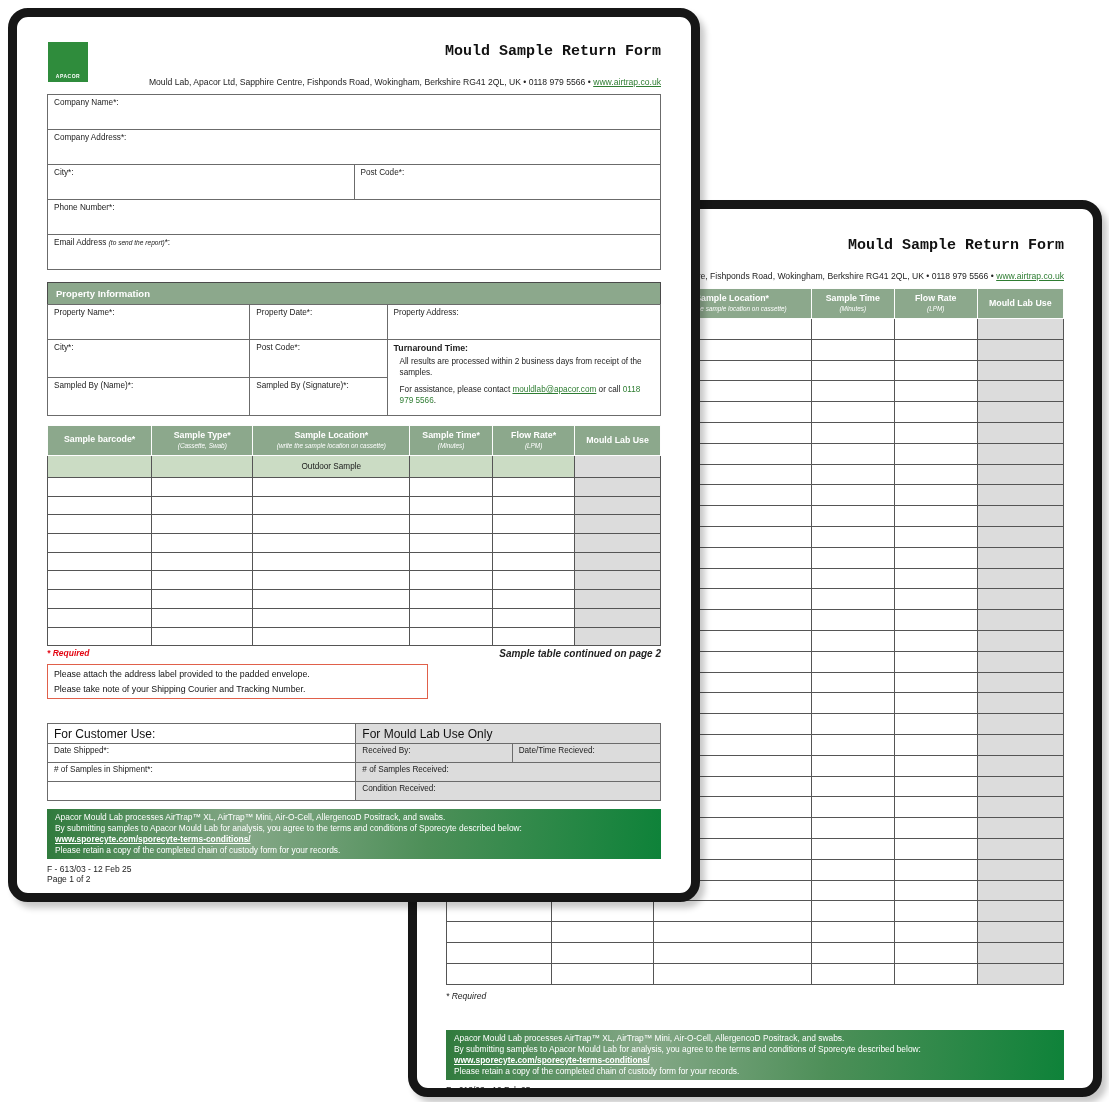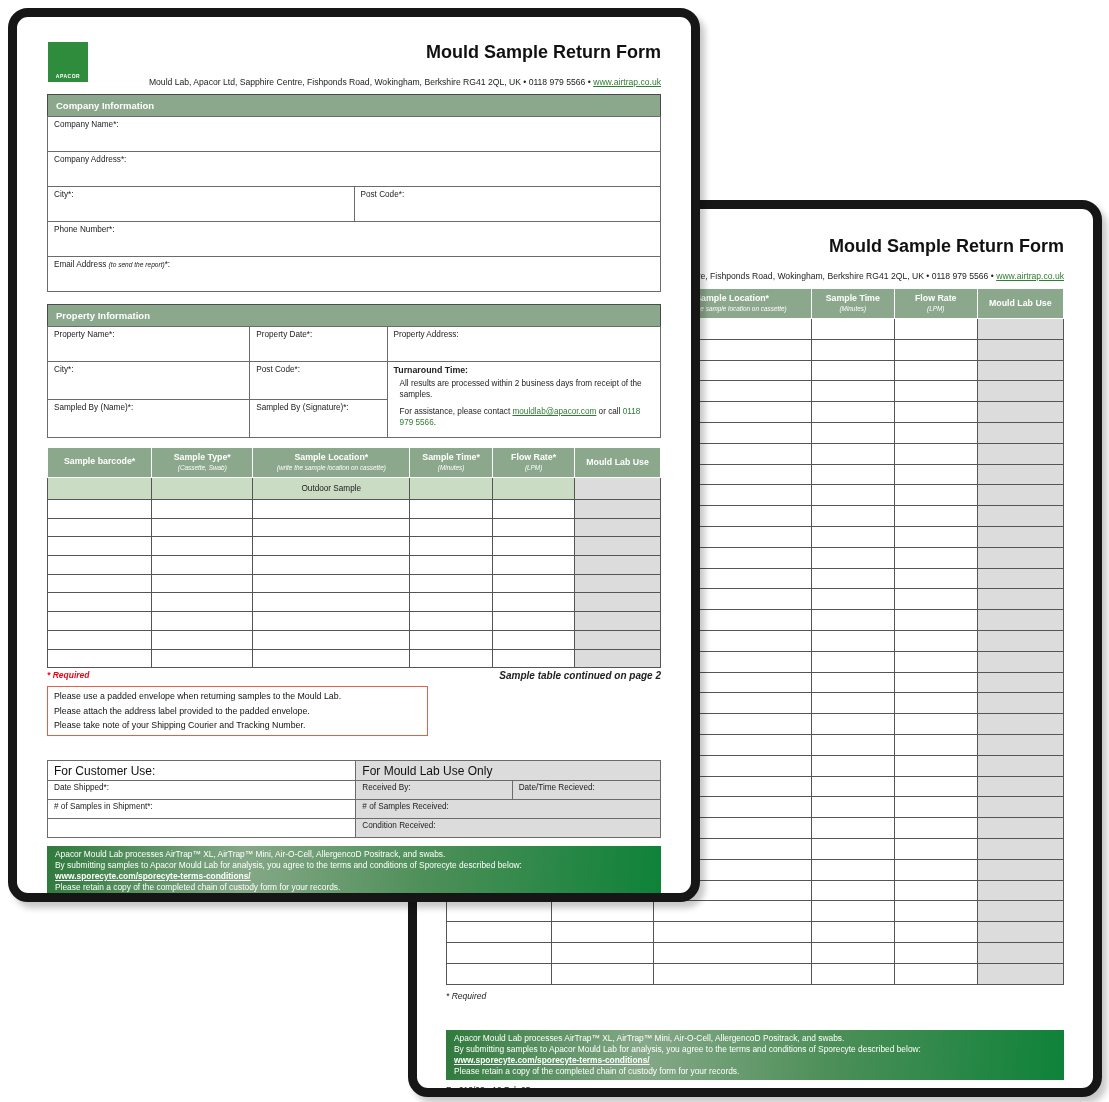--- a/index.html
+++ b/index.html
@@ -23,21 +23,21 @@
   #page1{left:8px;top:8px;width:692px;height:894px;z-index:2;padding:0 30px;}
   #page2{left:408px;top:200px;width:694px;height:897px;z-index:1;padding:0 29px;}
 
   
   .p-header{position:relative;padding-top:26px;}
   .logo{
     position:absolute;left:1px;top:25px;width:40px;height:40px;background:var(--logo-green);
     display:flex;align-items:flex-end;justify-content:center;
   }
   .logo span{color:#fff;font-size:5px;font-weight:bold;letter-spacing:0.5px;padding-bottom:3px;}
-  .doc-title{font-size:18px;font-weight:bold;text-align:right;line-height:18px;color:#111;}
+  .doc-title{font-size:15px;font-weight:bold;text-align:right;line-height:18px;color:#111;font-family:Liberation Mono, monospace;}
   .addr{font-size:8.6px;text-align:right;margin-top:15px;line-height:12px;color:#222;}
   .addr a, .link-green{color:var(--link-green);text-decoration:underline;cursor:pointer;}
   .warning{font-size:8.8px;font-weight:bold;font-style:italic;color:var(--warning-red);
     text-align:right;margin-top:3px;line-height:12px;}
 
   
   .sec-bar{background:var(--section-header-bg);color:#fff;font-weight:bold;font-size:9.5px;
     padding:5px 8px;border:1px solid #4a4a4a;border-bottom:none;}
   .company-sec{margin-top:6px;}
   .property-sec{margin-top:12px;}
@@ -410,21 +410,20 @@
       <span>APACOR</span>
     </div>
     <div class="doc-title">Mould Sample Return Form</div>
     <div class="addr">
       <span>Mould Lab, Apacor Ltd, Sapphire Centre, Fishponds Road, Wokingham, Berkshire RG41 2QL, UK  •  0118 979 5566  •</span>
       <a>www.airtrap.co.uk</a>
     </div>
   </div>
 
   <div class="company-sec">
-    <div class="sec-bar">Company Information</div>
     <table class="fields">
       <tbody>
           <tr>
             <td colspan="2">Company Name*:</td>
           </tr>
       <tr>
             <td colspan="2">Company Address*:</td>
           </tr>
       <tr>
         <td style="width:50.3%">City*:</td>
@@ -570,21 +569,20 @@
         </tr>
       </tbody>
   </table>
 
   <div class="notes-line">
     <span class="req-note">* Required</span>
     <span class="cont-note">Sample table continued on page 2</span>
   </div>
 
   <div class="ship-box">
-    <div>Please use a padded envelope when returning samples to the Mould Lab.</div>
     <div>Please attach the address label provided to the padded envelope.</div>
     <div>Please take note of your Shipping Courier and Tracking Number.</div>
   </div>
 
   <table class="cust-table">
     <colgroup>
         <col class="cc-a">
         <col class="cc-b">
         <col class="cc-c">
       </colgroup>

